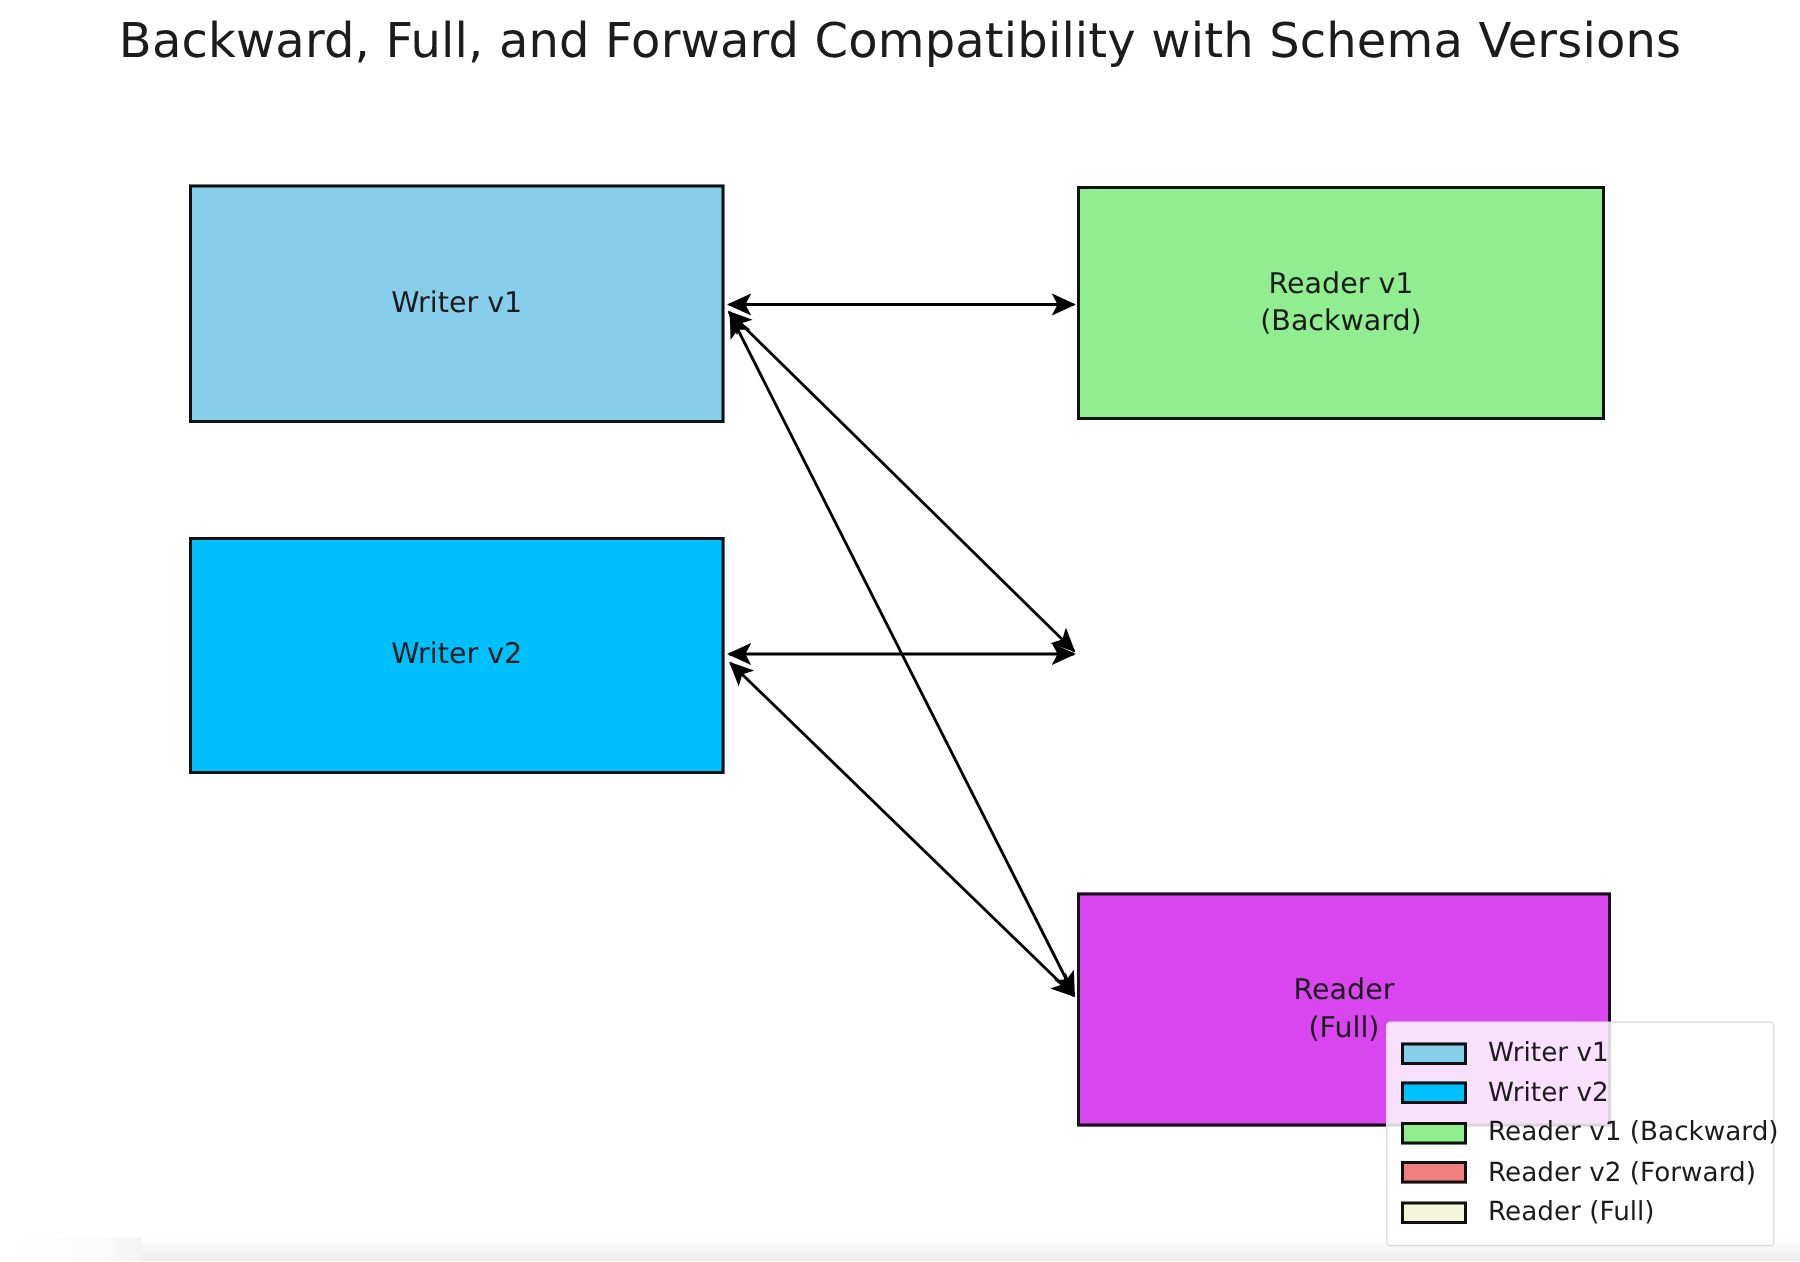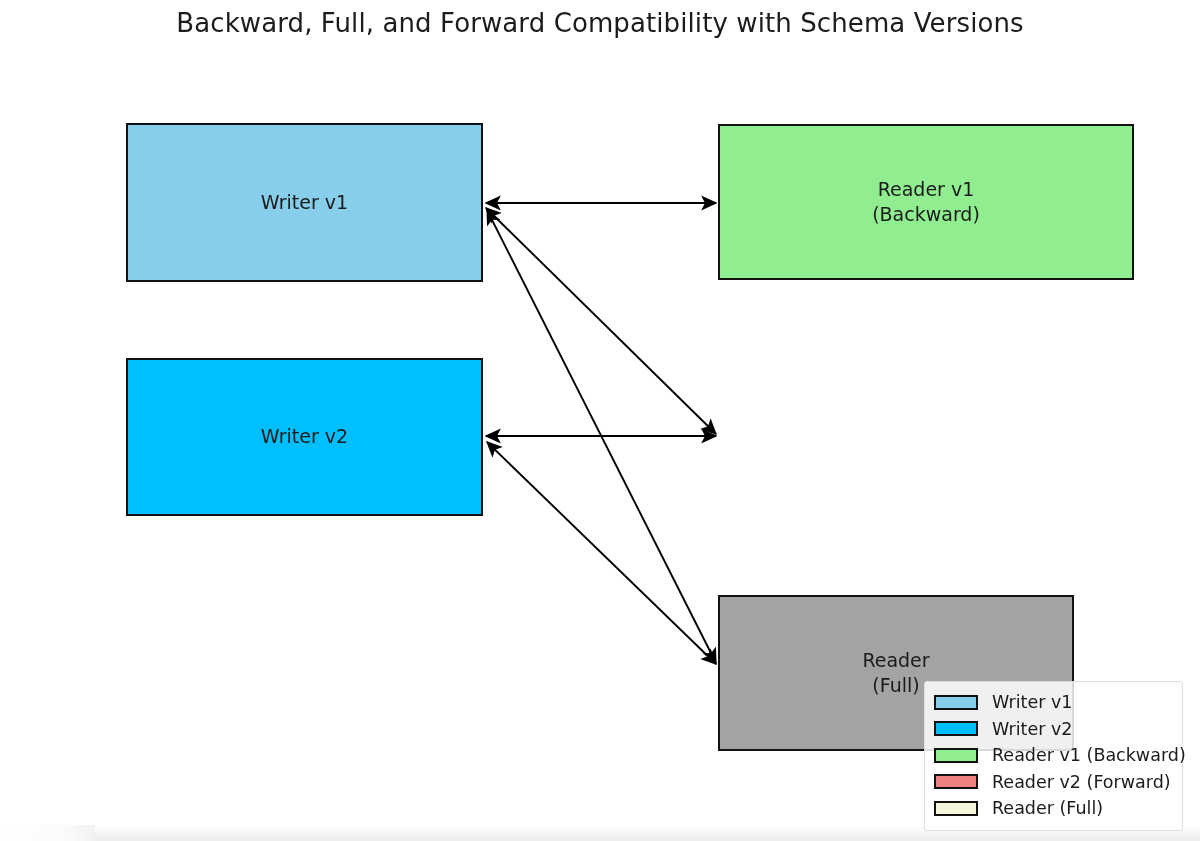--- a/index.html
+++ b/index.html
@@ -36,21 +36,21 @@
     height: 16px;
     background: linear-gradient(to right, #ffffff 0%, #fbfbfb 70%, #f2f2f2 100%);
   }
 
   .title {
     position: absolute;
     left: 0;
     top: 8px;
     width: 1200px;
     text-align: center;
-    font-size: 26px;
+    font-size: 32px;
     font-weight: 400;
     color: #1c1c1c;
     letter-spacing: 0.1px;
   }
 
   .node {
     position: absolute;
     box-sizing: border-box;
     border: 2.2px solid #111111;
     display: flex;
@@ -128,25 +128,25 @@
 
     <line x1="486" y1="436" x2="716" y2="436" stroke="#000000" stroke-width="1.9" marker-start="url(#ah)" marker-end="url(#ah)"></line>
 
     <line x1="487" y1="442" x2="716" y2="664" stroke="#000000" stroke-width="1.9" marker-start="url(#ah)" marker-end="url(#ah)"></line>
   </svg>
 
   <div class="node" id="node-writer_v1" style="left:126px; top:123px; width:357px; height:159px; background:#87CEEB;">Writer v1</div>
 
   <div class="node" id="node-writer_v2" style="left:126px; top:358px; width:357px; height:158px; background:#00BFFF;">Writer v2</div>
 
-  <div class="node" id="node-reader_v1" style="left:718px; top:124px; width:416px; height:156px; background:#90EE90;">Reader v1
+  <div class="node" id="node-reader_v1" style="left:718px; top:124px; width:352px; height:156px; background:#90EE90;">Reader v1
 (Backward)</div>
 
 
-  <div class="node" id="node-reader_full" style="left:718px; top:595px; width:356px; height:156px; background:#a3a3a3;">Reader
+  <div class="node" id="node-reader_full" style="left:718px; top:595px; width:356px; height:156px; background:#d946ef;">Reader
 (Full)</div>
 
   <div class="legend">
     <div class="legend-row">
       <span class="legend-swatch" style="background:#87CEEB;"></span>
       <span class="legend-label">Writer v1</span>
     </div>
     <div class="legend-row">
       <span class="legend-swatch" style="background:#00BFFF;"></span>
       <span class="legend-label">Writer v2</span>

